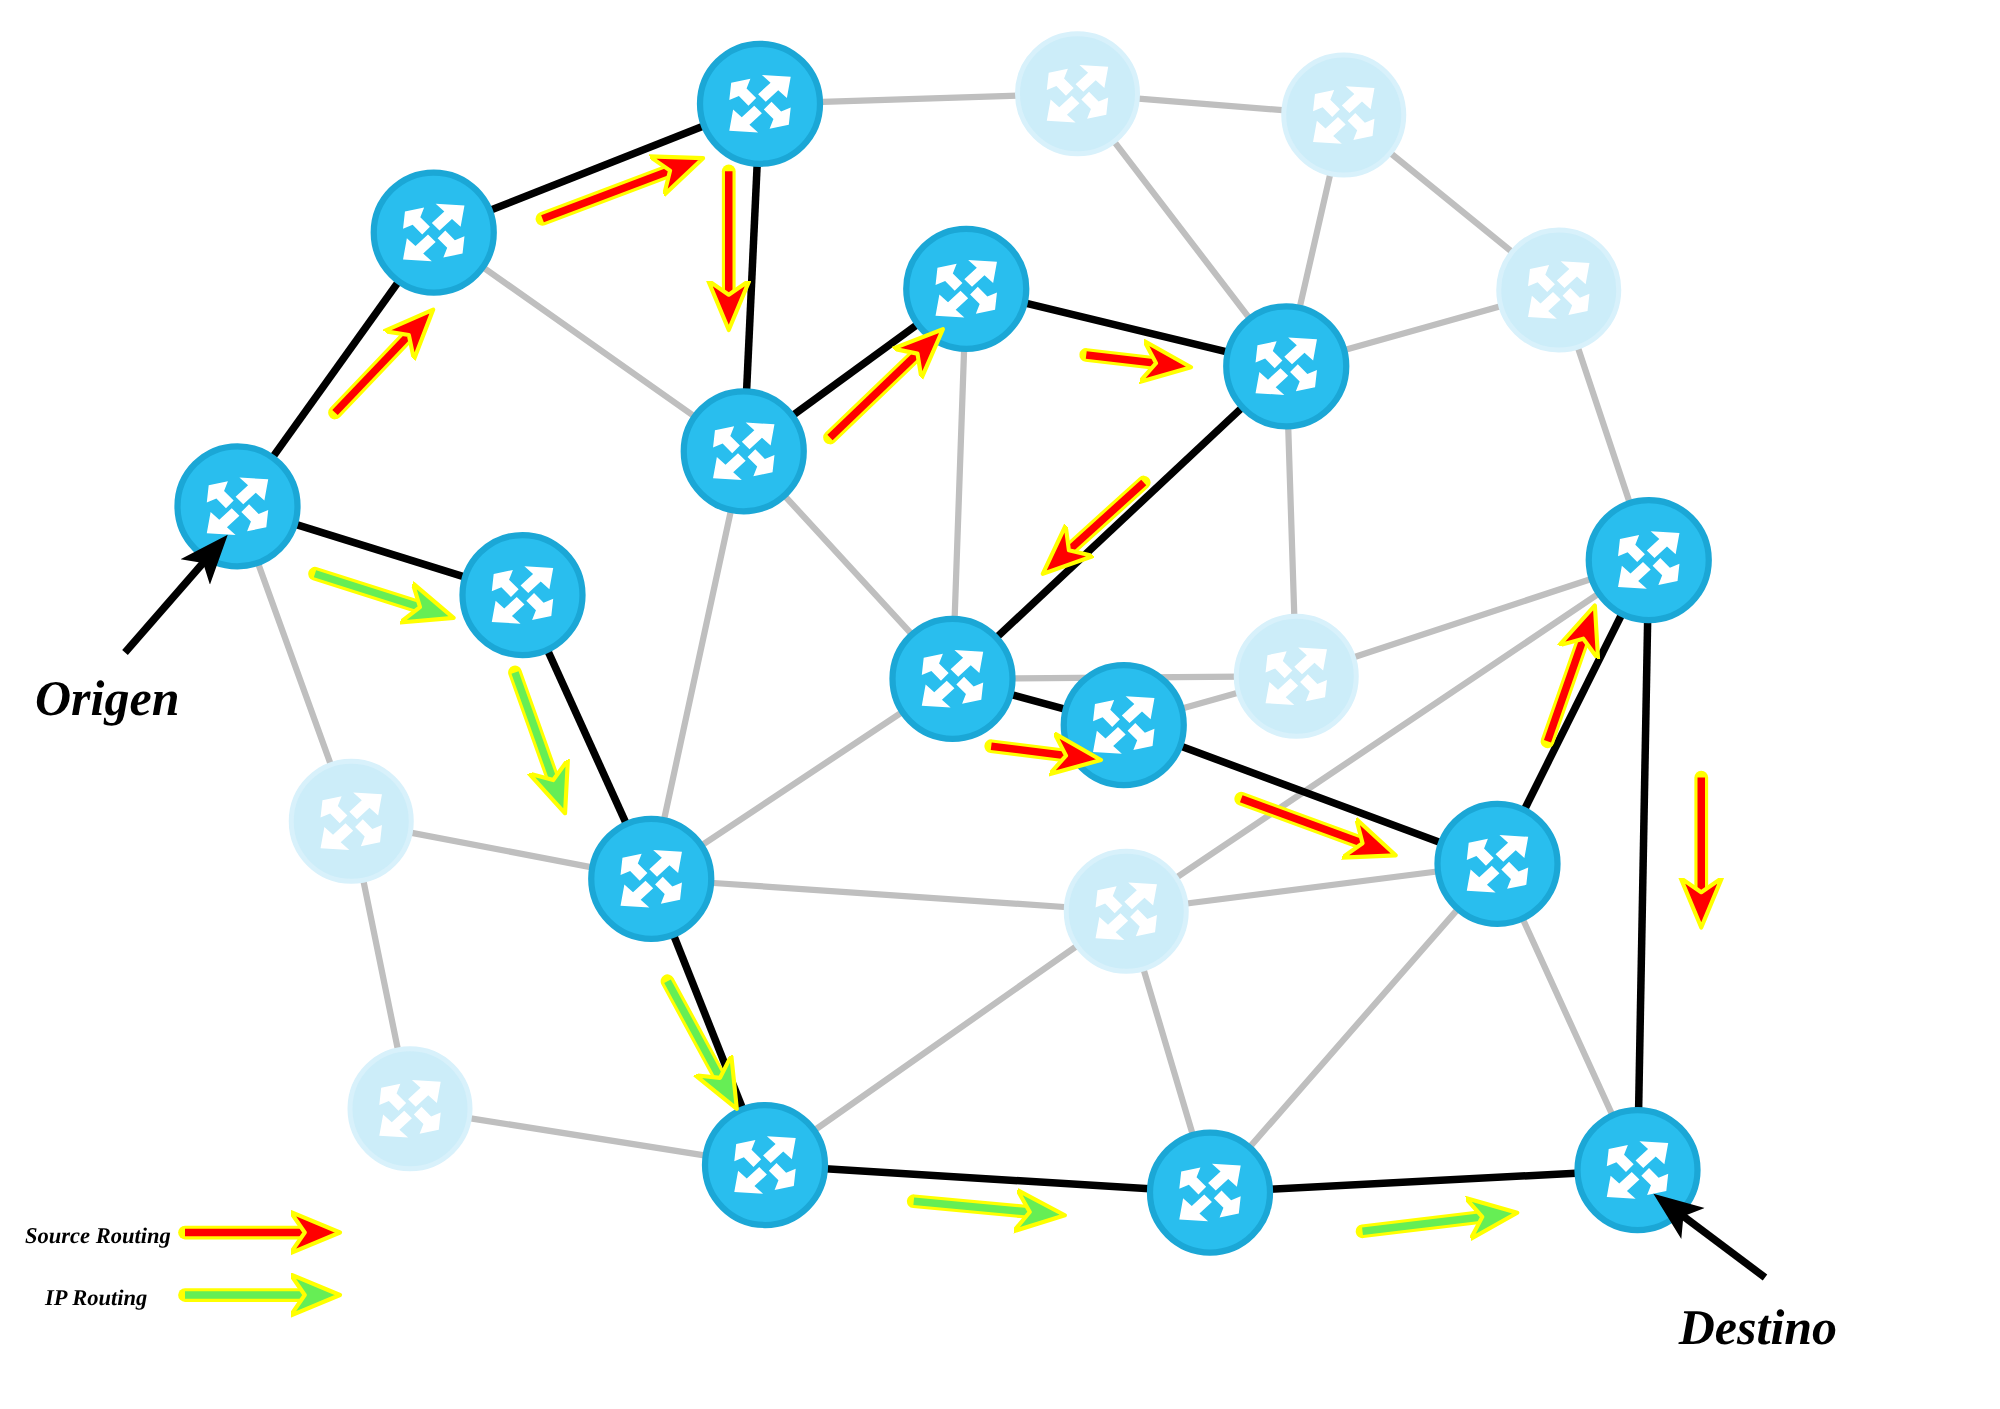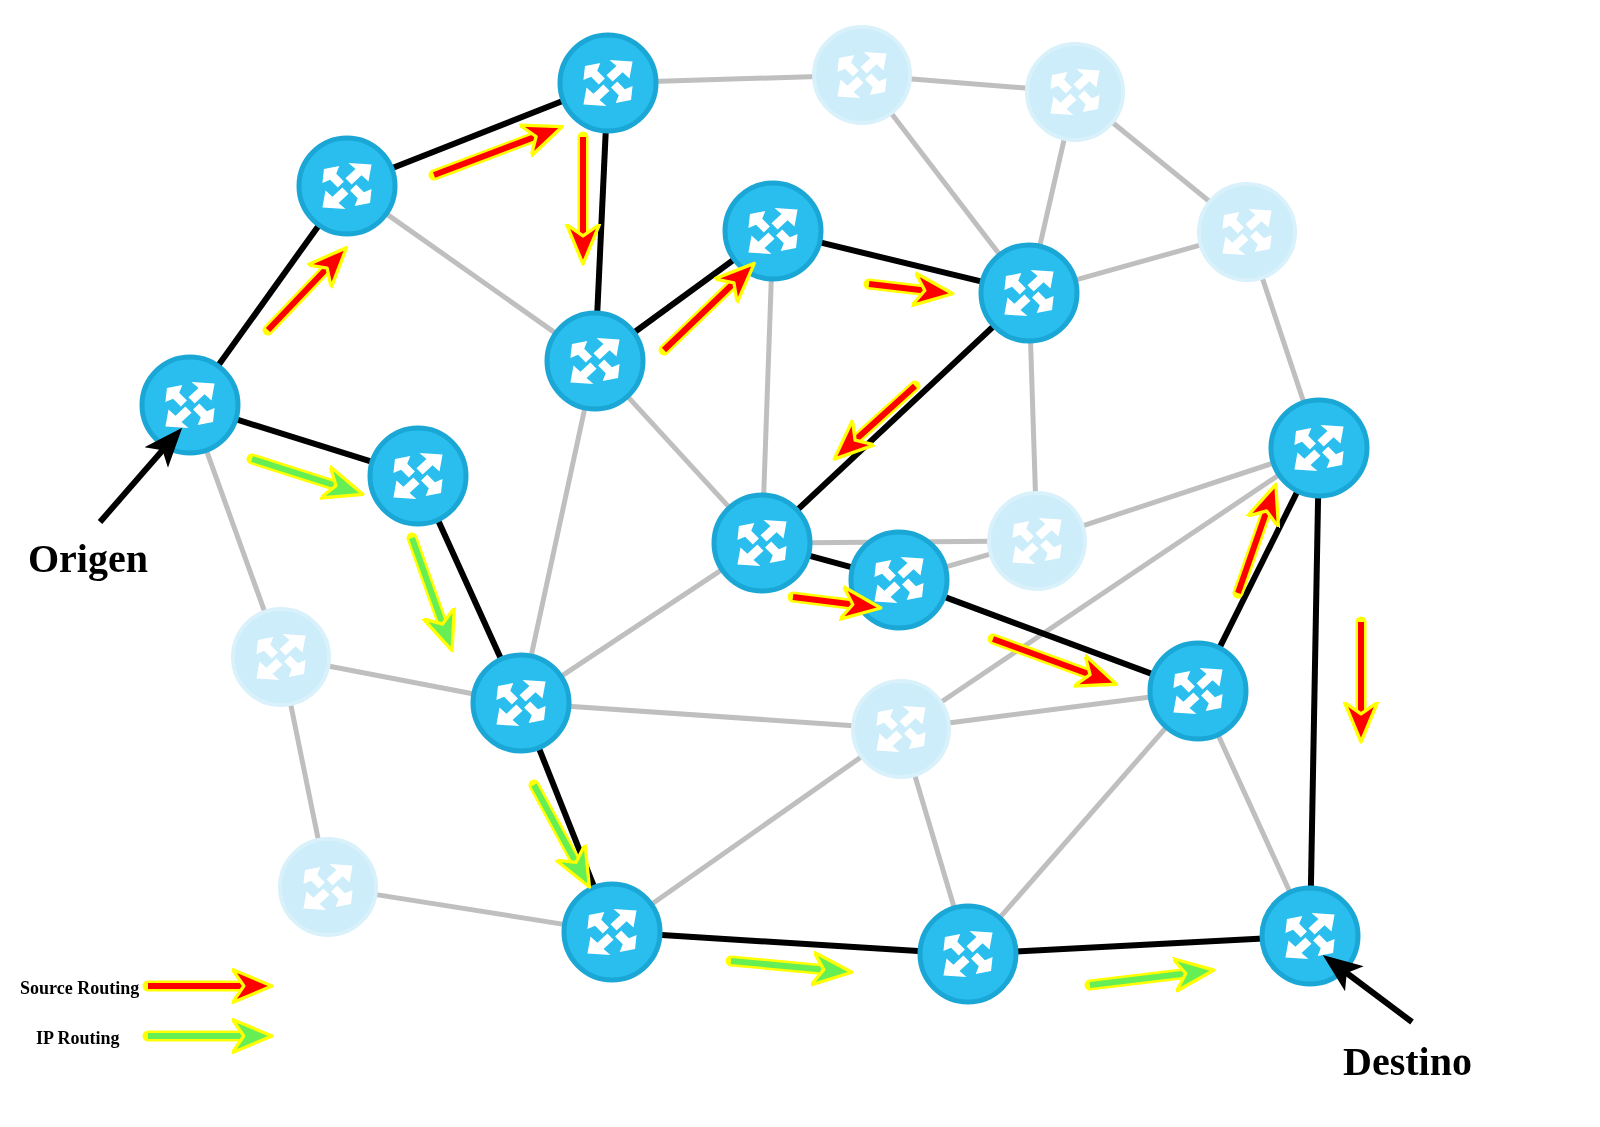--- a/index.html
+++ b/index.html
@@ -13,20 +13,21 @@
     height: 1127px;
     position: relative;
     overflow: hidden;
     font-family: "Liberation Serif", serif;
   }
   #diagram-root {
     position: absolute;
     inset: 0;
     width: 1396px;
     height: 1127px;
+    font-style: italic;
   }
   svg#net {
     position: absolute;
     left: 0; top: 0;
     width: 1600px;
     height: 1127px;
     display: block;
   }
   .legend-label {
     font-family: "Liberation Serif", serif;

